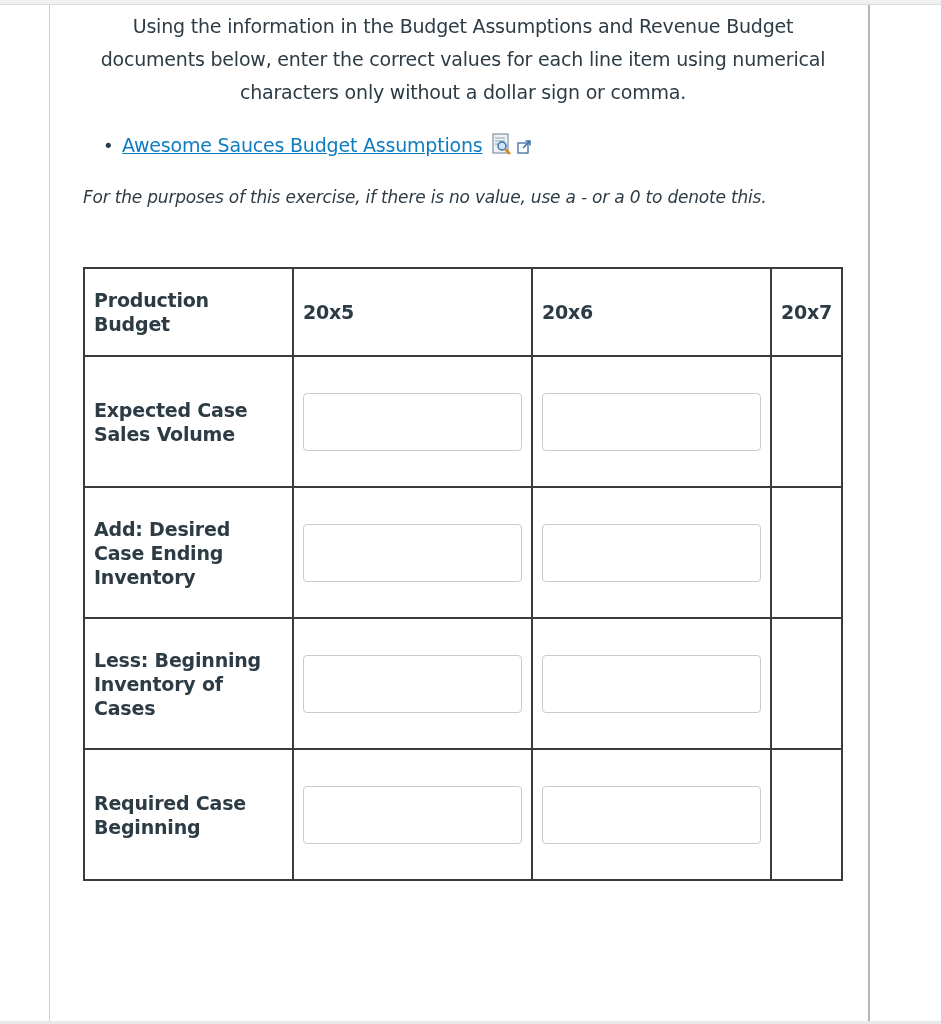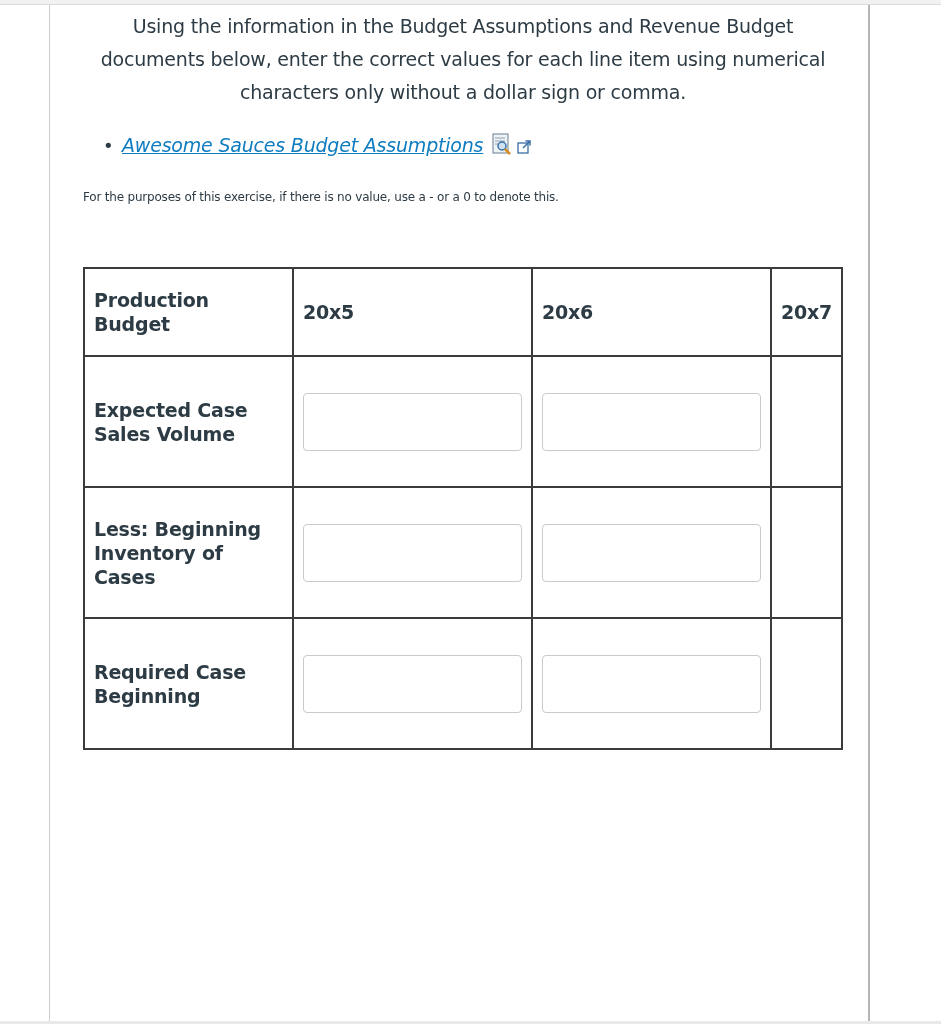--- a/index.html
+++ b/index.html
@@ -10,26 +10,26 @@
       color: #2d3b45;
       position: relative;
     }
     .top-strip { position:absolute; left:0; top:0; width:941px; height:4px; background:#f1f1f1; border-bottom:1px solid #dcdcdc; }
     .bottom-strip { position:absolute; left:0; top:1021px; width:941px; height:3px; background:#e9e9e9; }
     .frame-left { position:absolute; left:49px; top:5px; width:1px; height:1016px; background:#c7cdd1; }
     .frame-right { position:absolute; left:868px; top:5px; width:2px; height:1016px; background:#b5b5b5; }
     .content { position:absolute; left:83px; top:10px; width:760px; }
     .intro { font-size:19px; line-height:33px; margin:0; letter-spacing:-0.2px;text-align:center; }
     ul.links { margin:20px 0 0 0; padding:0 0 0 39px; list-style:none; }
-    ul.links li { position:relative; font-size:19px; line-height:33px;font-style:italic; }
+    ul.links li { position:relative; font-size:19px; line-height:33px; }
     ul.links li::before { content:"•"; position:absolute; left:-19px; top:0; color:#2d3b45; font-size:18px; }
     a.doclink { color:#0e7cc0; text-decoration:underline; letter-spacing:-0.2px; }
     .preview-icon { display:inline-block; vertical-align:-3px; margin-left:9px; width:20px; height:22px; }
     .ext-icon { display:inline-block; vertical-align:-2px; margin-left:5px; width:14px; height:14px; }
-    .note { font-size:12px; margin:20px 0 0 0; line-height:30px; letter-spacing:-0.2px; }
+    .note { font-size:17px; font-style:italic; margin:20px 0 0 0; line-height:30px; letter-spacing:-0.2px; }
     table.budget { position:absolute; left:83px; top:267px; border-collapse:collapse; }
     table.budget td { border:2px solid #3b3b3b; vertical-align:middle; padding:0 9px; font-size:19px; font-weight:bold; letter-spacing:-0.2px; }
     table.budget tr.head td { height:86px; }
     table.budget tr.row td { height:129px; }
     td.col-label { width:189px; line-height:24px; }
     td.col-a { width:219px; }
     td.col-b { width:219px;margin-top:14px; }
     td.col-c { width:50px;text-align:right; }
     td.input-cell { padding:0 9px; }
     input.num { width:219px; height:58px; box-sizing:border-box; border:1px solid #c6cbce; border-radius:4px; background:#fff; font-size:16px; padding:4px 8px; display:block; }
@@ -75,20 +75,30 @@
     <td class="col-label">Expected Case Sales Volume</td>
     <td class="input-cell">
           <input class="num" type="text" value="" style="">
         </td>
     <td class="input-cell">
           <input class="num" type="text" value="" style="">
         </td>
     <td class="col-c"></td>
   </tr>
   <tr class="row">
+    <td class="col-label">Add: Desired Case Ending Inventory</td>
+    <td class="input-cell">
+          <input class="num" type="text" value="" style="">
+        </td>
+    <td class="input-cell">
+          <input class="num" type="text" value="" style="">
+        </td>
+    <td class="col-c"></td>
+  </tr>
+  <tr class="row">
     <td class="col-label">Less: Beginning Inventory of Cases</td>
     <td class="input-cell">
           <input class="num" type="text" value="" style="">
         </td>
     <td class="input-cell">
           <input class="num" type="text" value="" style="">
         </td>
     <td class="col-c"></td>
   </tr>
   <tr class="row">

